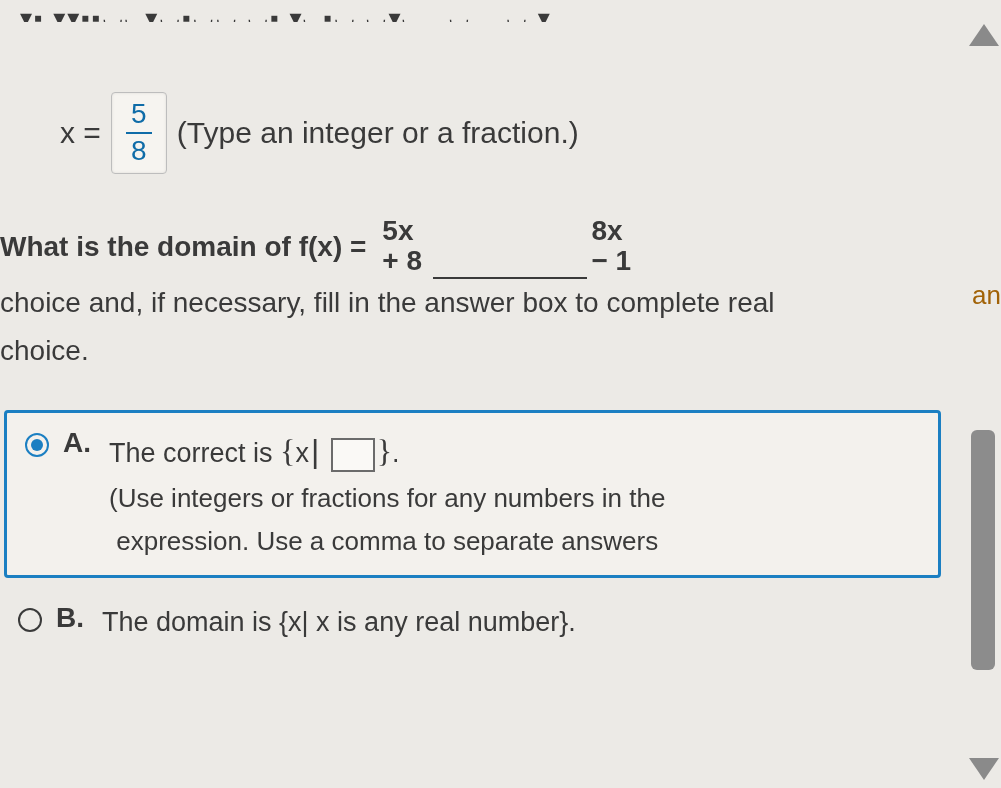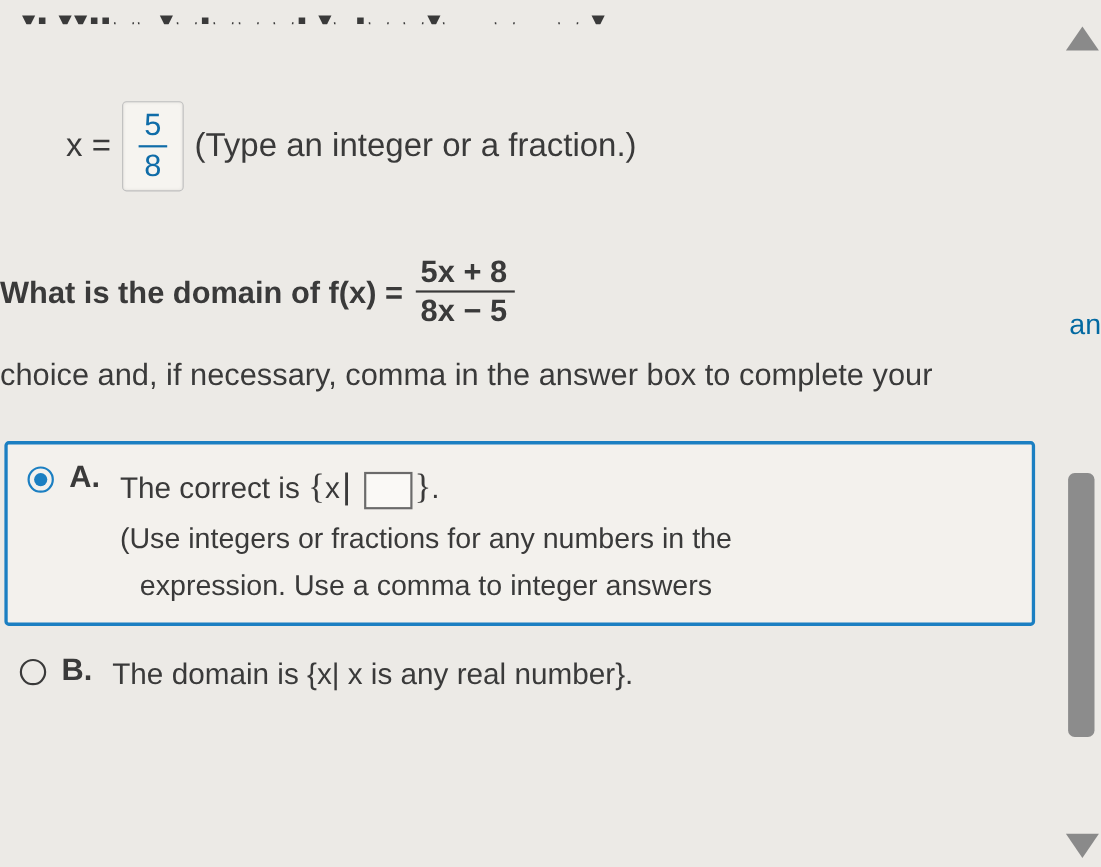--- a/index.html
+++ b/index.html
@@ -58,24 +58,24 @@
     }
     .math-line {
       display: flex;
       align-items: center;
       flex-wrap: wrap;
       gap: 6px;
       font-weight: bold;
     }
     .inline-frac {
       display: inline-flex;
-      flex-direction: column;
-      align-items: flex-start;
+      flex-direction: row;
+      align-items: flex-end;
       line-height: 1.1;
-      margin: 16px 6px;
+      margin: 0 6px;
     }
     .inline-frac .num, .inline-frac .den { font-size: 28px; padding: 2px 4px; }
     .inline-frac .bar { width: 100%; min-width: 90px; height: 2px; background: #3a3a3a; }
     .choices {
       padding: 36px 0 0 0;
     }
     .choice {
       display: flex;
       align-items: flex-start;
       padding: 14px 18px;
@@ -173,21 +173,21 @@
       height: 240px;
       background: #8c8c8c;
       border-radius: 6px;
       cursor: pointer;
     }
     .side-text {
       position: absolute;
       right: 0;
       top: 280px;
       font-size: 26px;
-      color: #0369a1;
+      color: #a16207;
     }
     .brace { font-family: 'Times New Roman', serif; font-size: 32px; }
     .vbar { font-size: 32px; margin: 0 2px; }
   </style>
 </head>
 <body>
 
 <div class="content">
   <div class="cutoff-row">▾▪ ▾▾▪▪◡◟ ▾◡▪◡◡ ◡▪ ▾◟ ▪◡ ◡▾◟&nbsp;&nbsp;&nbsp;&nbsp;◡&nbsp;&nbsp;&nbsp;&nbsp;◡ ▾</div>
 
@@ -200,37 +200,38 @@
     </span>
     <span class="answer-hint">(Type an integer or a fraction.)</span>
   </div>
 
   <div class="question-block">
     <div class="math-line">
       <span>What is the domain of f(x) =</span>
       <span class="inline-frac">
         <span class="num">5x + 8</span>
         <span class="bar"></span>
-        <span class="den">8x − 5</span>
+        <span class="den">8x − 1</span>
       </span>
     </div>
-    <div>choice and, if necessary, comma in the answer box to complete your</div>
+    <div>choice and, if necessary, fill in the answer box to complete real</div>
+    <div>choice.</div>
   </div>
 
   <div class="choices">
     <div class="choice selected">
       <div class="radio checked"></div>
       <div class="choice-label">A.</div>
       <div class="choice-body">
         <div>
           <span>The correct is </span><span class="brace">{</span><span>x</span><span class="vbar">|</span>
           <span class="answer-input-box"></span><span class="brace">}</span><span>.</span>
         </div>
         <div class="choice-hint">(Use integers or fractions for any numbers in the</div>
-        <div class="choice-hint">expression. Use a comma to integer answers</div>
+        <div class="choice-hint">expression. Use a comma to separate answers</div>
       </div>
     </div>
 
     <div class="choice">
       <div class="radio"></div>
       <div class="choice-label">B.</div>
       <div class="choice-body">
         <div>The domain is {x| x is any real number}.</div>
       </div>
     </div>

